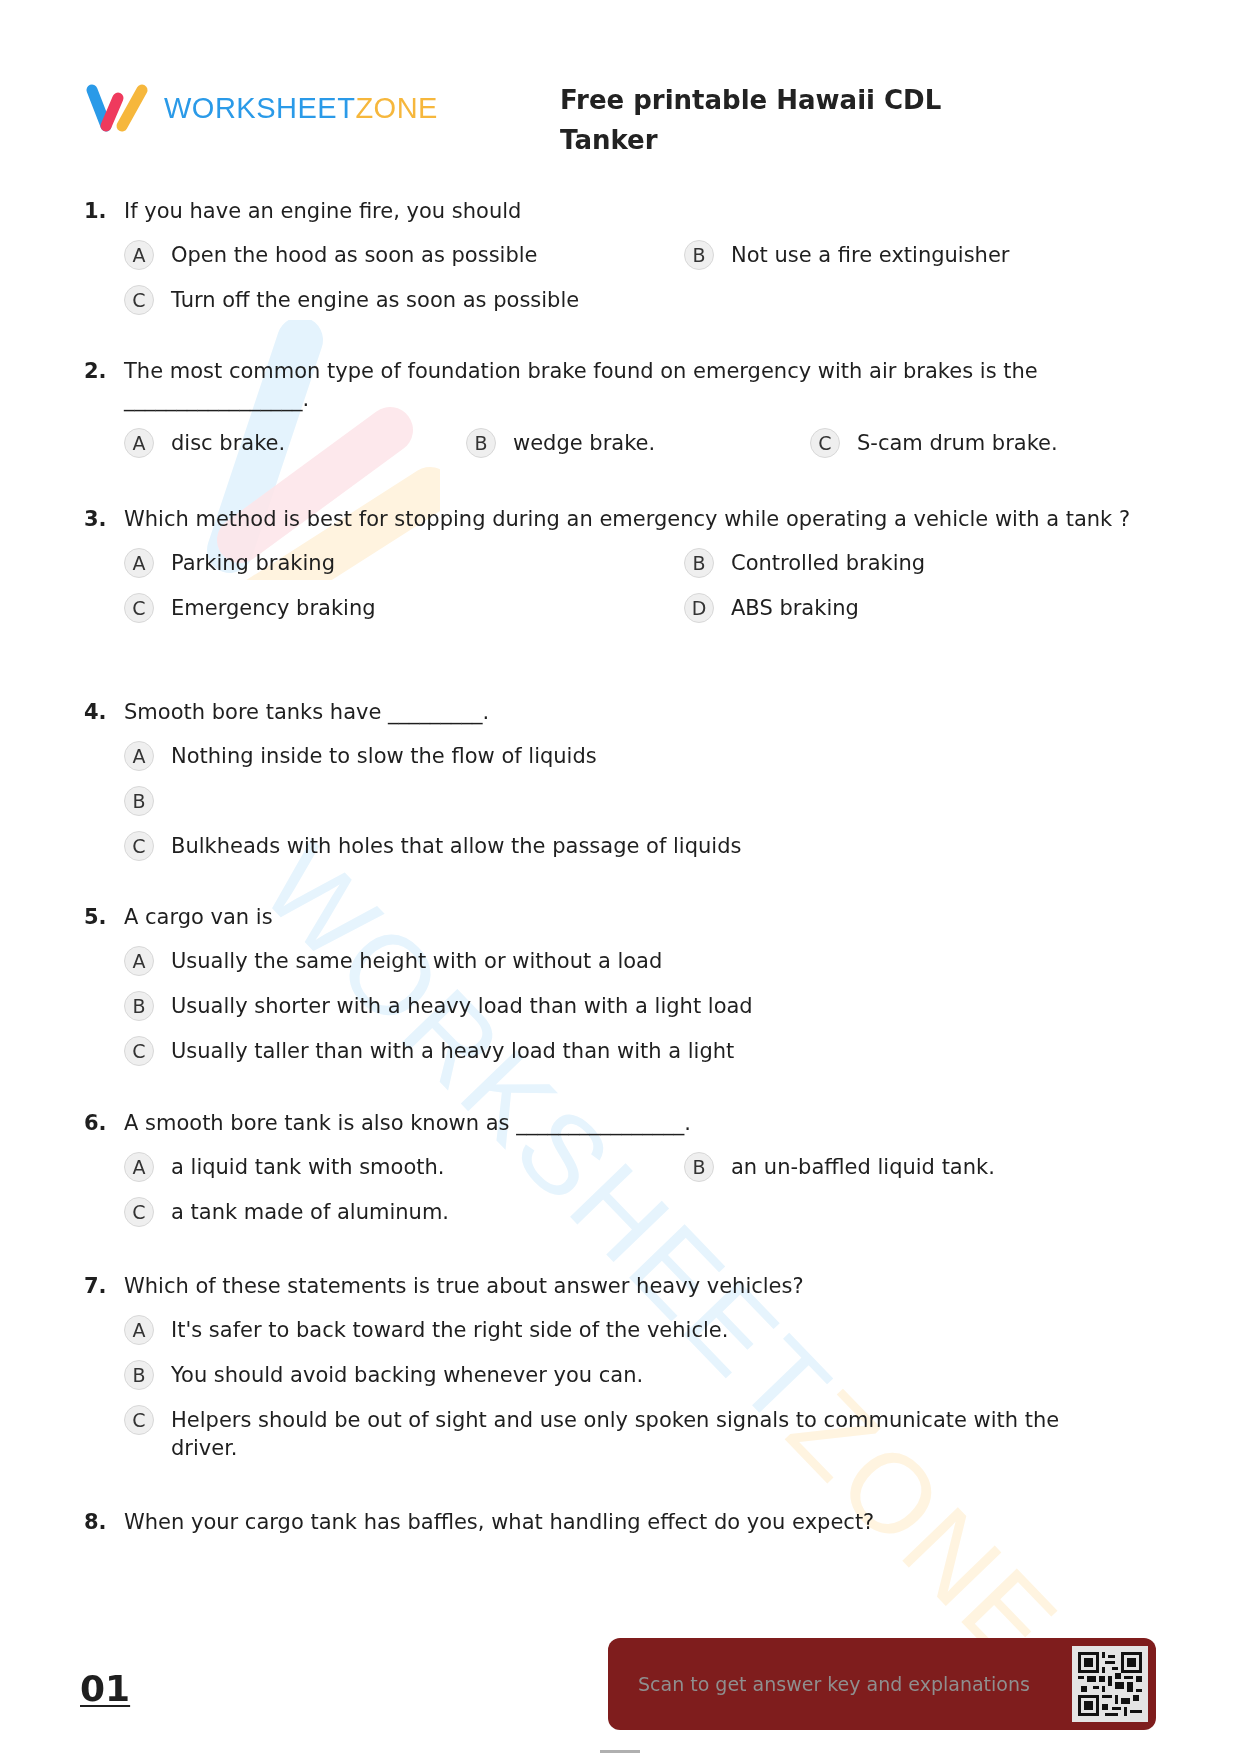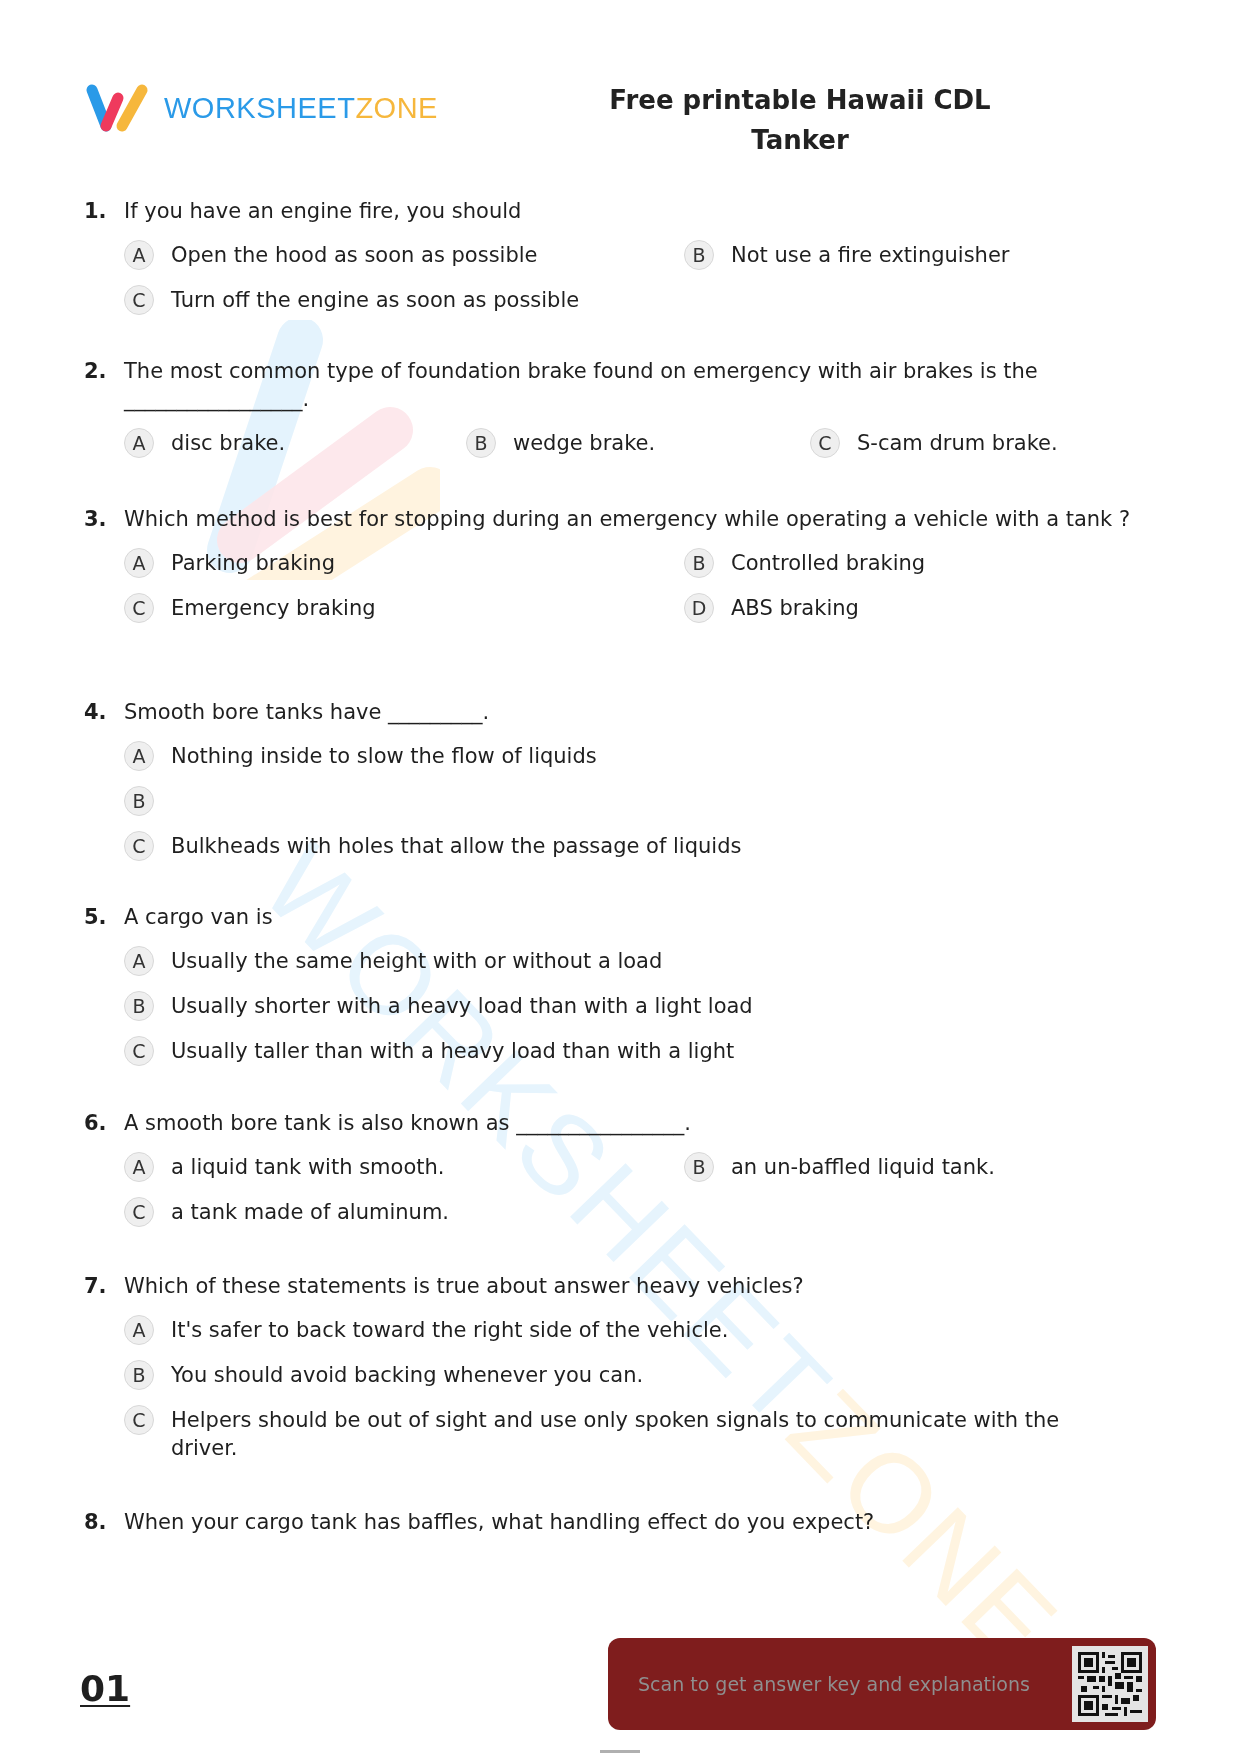--- a/index.html
+++ b/index.html
@@ -22,21 +22,21 @@
   .wm-text .b { color: #fff4e0; }
 
   
   .logo { position: absolute; left: 84px; top: 82px; display: flex; align-items: center; }
   .logo svg { width: 68px; height: 52px; }
   .logo-text { margin-left: 12px; font-family: "Liberation Sans", sans-serif; font-size: 29px; letter-spacing: 0.5px; }
   .logo-text .w { color: #2a9ae8; }
   .logo-text .z { color: #f6b73c; }
 
   .title {
-    position: absolute; left: 560px; top: 80px; width: 480px; text-align: center;
+    position: absolute; left: 560px; top: 80px; width: 480px; text-align: left;
     font-family: "DejaVu Sans", sans-serif; font-weight: bold; font-size: 26px; line-height: 40px; color: #222;
   }
 
   
   .q { position: absolute; left: 84px; width: 1080px; }
   .q-head { display: flex; font-size: 21px; line-height: 28px; }
   .q-num { width: 40px; font-weight: bold; flex: none; }
   .q-text { flex: 1; }
   .opts { position: relative; margin-left: 40px; }
   .opt { display: flex; align-items: flex-start; font-size: 21px; line-height: 28px; }

